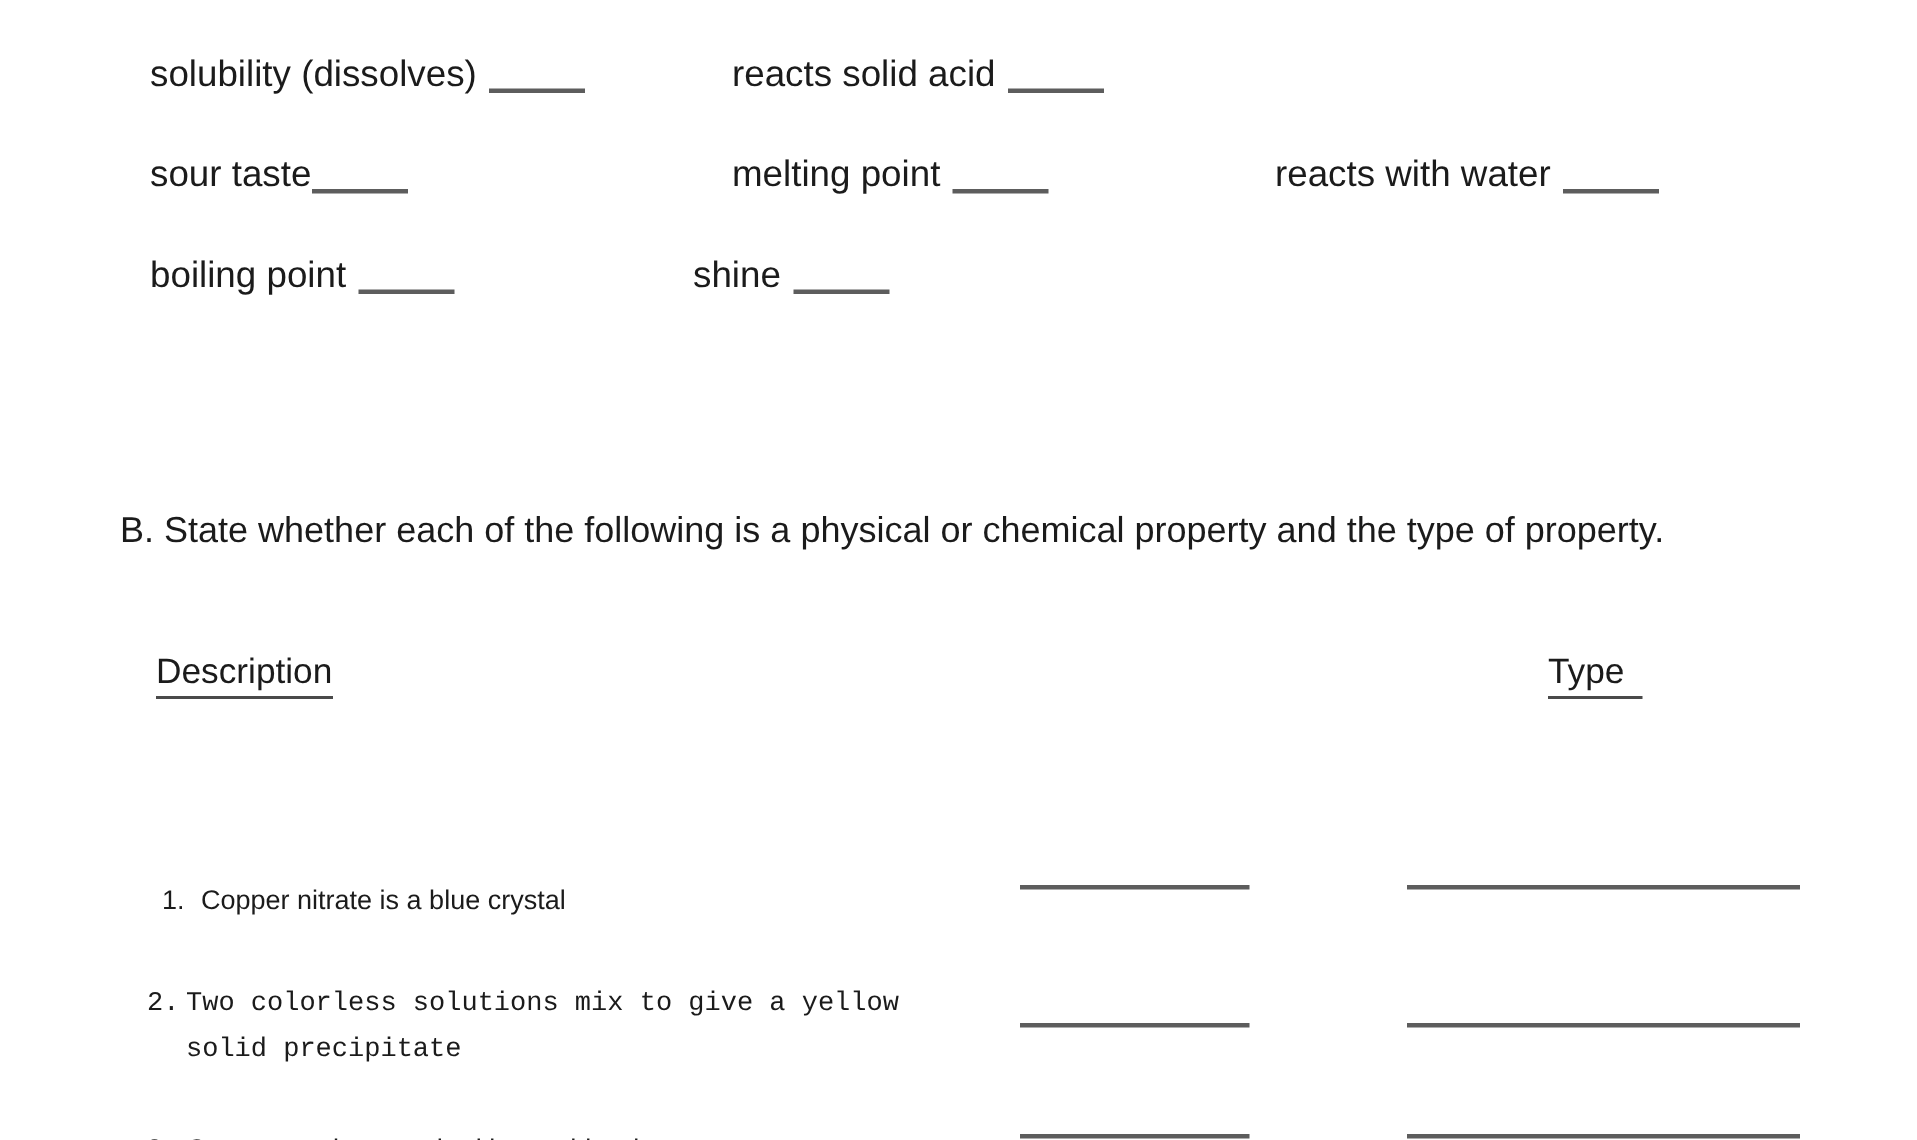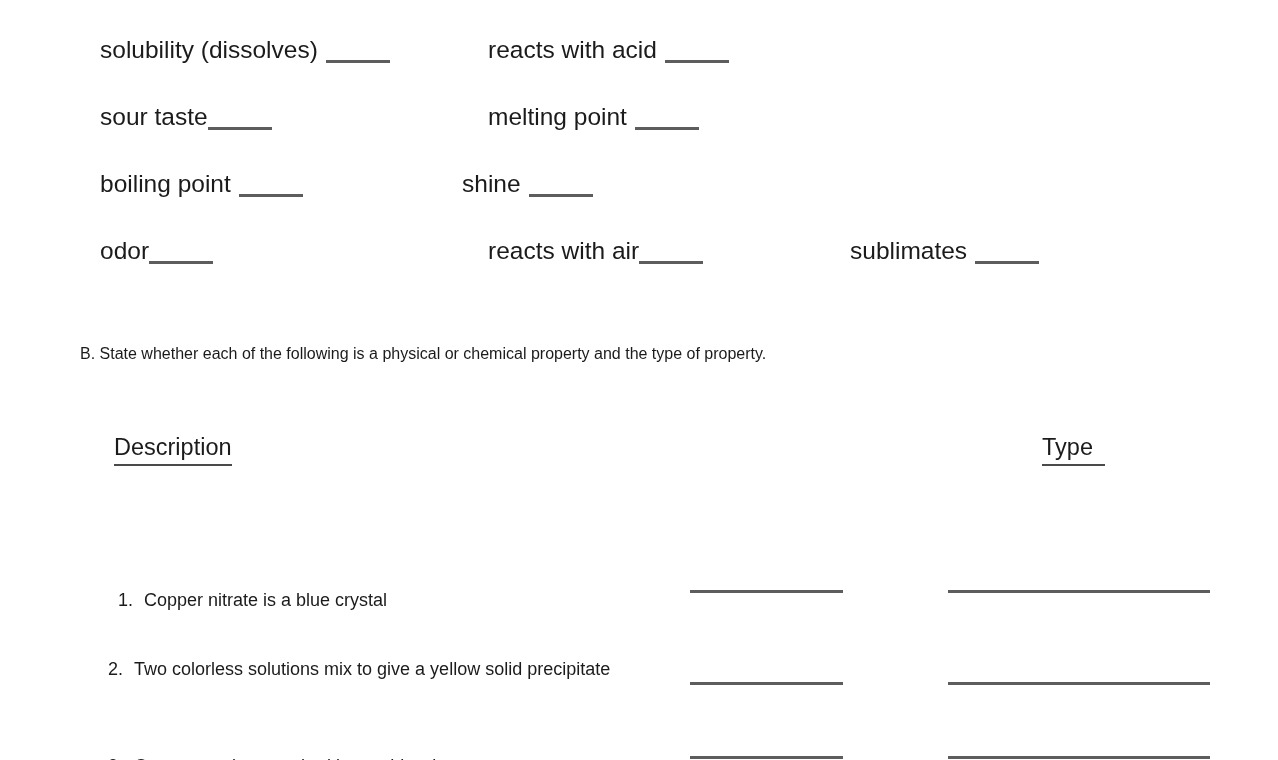--- a/index.html
+++ b/index.html
@@ -62,28 +62,28 @@
   .blank.w-md { width: 64px; }
   .gap-sm { display: inline-block; width: 8px; }
   .gap-none { display: inline-block; width: 0px; }
 
   
   .section-b {
     position: absolute;
     left: 80px;
     top: 337px;
     width: 1040px;
-    font-size: 16px;
+    font-size: 24px;
     line-height: 33px;
   }
 
   
   .table-wrap {
     position: absolute;
-    left: 14px;
+    left: 4px;
     top: 432px;
     width: 1066px;
   }
   .thead {
     position: relative;
     height: 50px;
   }
   .th {
     position: absolute;
     font-size: 23.5px;
@@ -120,89 +120,77 @@
     border-bottom: 3px solid #5d5d5d;
     height: 0;
   }
   .ans-pc   { left: 676px; width: 153px; }
   .ans-type { left: 934px; width: 262px; }
 
   
   #row1 .desc { left: 104px; top: 72px; }
   #row1 .ans-pc, #row1 .ans-type { top: 108px; }
 
-  #row2 .desc { left: 94px; top: 141px; }
+  #row2 .desc { left: 94px; top: 141px; font-family: Liberation Mono, monospace; }
   #row2 .ans-pc, #row2 .ans-type { top: 200px; }
 
   #row3 .desc { left: 94px; top: 238px; }
   #row3 .ans-pc, #row3 .ans-type { top: 274px; }
 </style>
 </head>
 <body>
 
 <div class="page">
 
   <div class="prop-grid">
 
     <div class="prop-row">
       <div class="prop-cell c1">
         <span class="prop-label">solubility (dissolves)</span>
         <span class="gap-sm"></span>
         <span class="blank w-md"></span>
       </div>
       <div class="prop-cell c2">
-        <span class="prop-label">reacts with acid</span>
+        <span class="prop-label">reacts solid acid</span>
         <span class="gap-sm"></span>
         <span class="blank w-md"></span>
       </div>
     </div>
 
     <div class="prop-row">
       <div class="prop-cell c1">
         <span class="prop-label">sour taste</span>
         <span class="gap-none"></span>
         <span class="blank w-md"></span>
       </div>
       <div class="prop-cell c2">
         <span class="prop-label">melting point</span>
         <span class="gap-sm"></span>
         <span class="blank w-md"></span>
       </div>
+      <div class="prop-cell c3">
+        <span class="prop-label">reacts with water</span>
+        <span class="gap-sm"></span>
+        <span class="blank w-md"></span>
+      </div>
     </div>
 
     <div class="prop-row">
       <div class="prop-cell c2">
         <span class="prop-label">boiling point</span>
         <span class="gap-sm"></span>
         <span class="blank w-md"></span>
       </div>
       <div class="prop-cell c3">
         <span class="prop-label">shine</span>
         <span class="gap-sm"></span>
         <span class="blank w-md"></span>
       </div>
     </div>
 
-    <div class="prop-row">
-      <div class="prop-cell c1">
-        <span class="prop-label">odor</span>
-        <span class="gap-none"></span>
-        <span class="blank w-md"></span>
-      </div>
-      <div class="prop-cell c2">
-        <span class="prop-label">reacts with air</span>
-        <span class="gap-none"></span>
-        <span class="blank w-md"></span>
-      </div>
-      <div class="prop-cell c3">
-        <span class="prop-label">sublimates</span>
-        <span class="gap-sm"></span>
-        <span class="blank w-md"></span>
-      </div>
-    </div>
 
   </div>
 
   <div class="section-b">B. State whether each of the following is a physical or chemical property and the type of property.</div>
 
   <div class="table-wrap">
 
     <div class="thead">
       <div class="th th-desc">Description</div>
       <div class="th th-type">Type</div>

